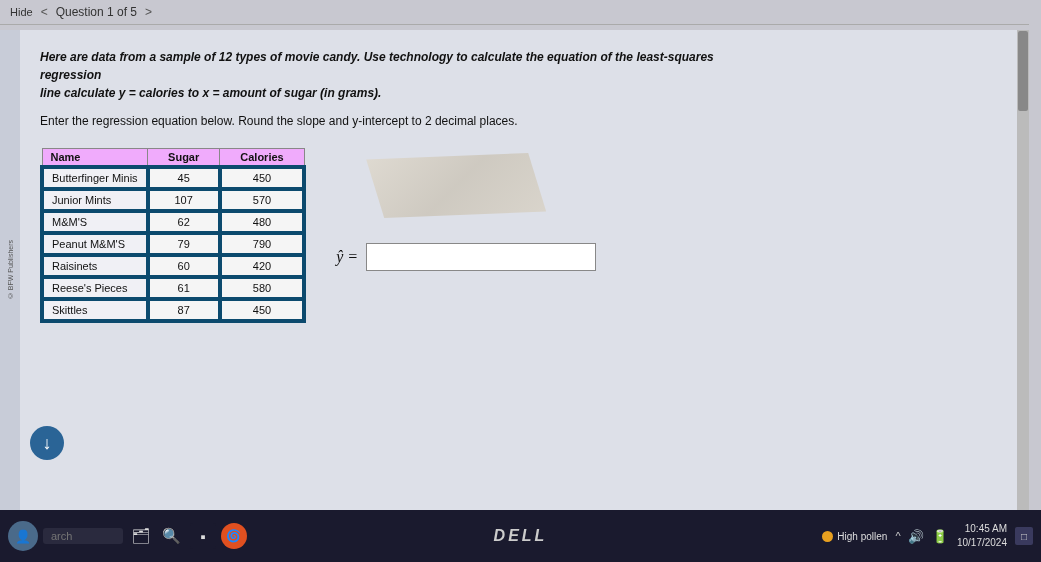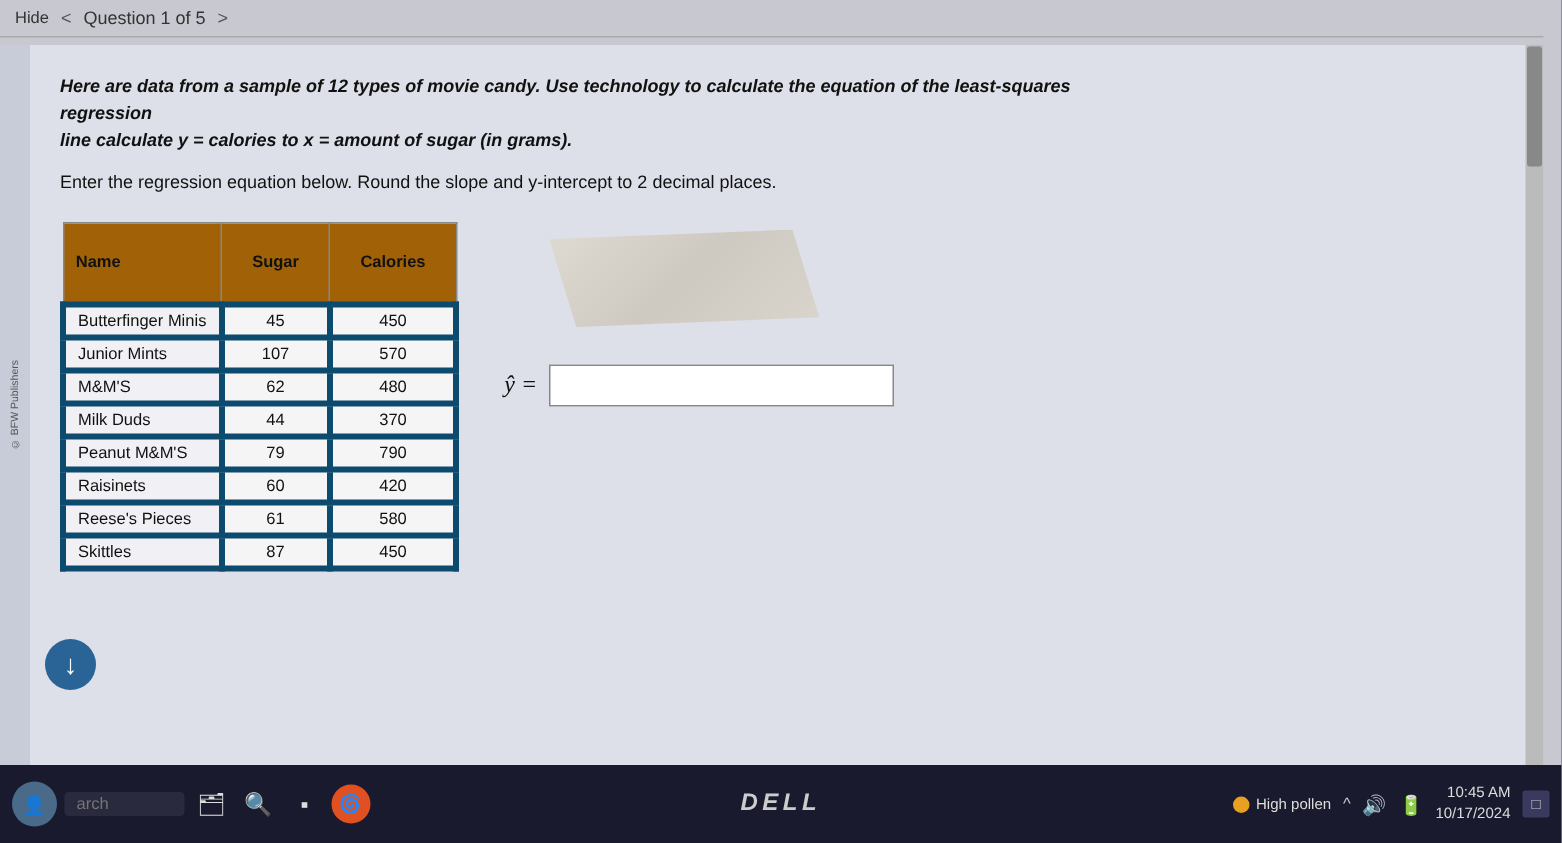--- a/index.html
+++ b/index.html
@@ -23,23 +23,23 @@
     }
 
     
     .data-table {
       border-collapse: collapse;
       font-size: 11px;
       margin-top: 5px;
     }
 
     .data-table th {
-      background: #a16207;
+      background: #f0abfc;
       border: 1px solid #888;
-      padding: 20px 20px;
+      padding: 2px 20px;
       text-align: center;
       font-weight: bold;
       color: #111;
     }
 
     .data-table th:first-child {
       text-align: left;
       padding-left: 8px;
     }
 
@@ -118,25 +118,20 @@
       <td>Junior Mints</td>
       <td>107</td>
       <td>570</td>
     </tr>
                 <tr>
       <td>M&amp;M'S</td>
       <td>62</td>
       <td>480</td>
     </tr>
                 <tr>
-      <td>Milk Duds</td>
-      <td>44</td>
-      <td>370</td>
-    </tr>
-                <tr>
       <td>Peanut M&amp;M'S</td>
       <td>79</td>
       <td>790</td>
     </tr>
                 <tr>
       <td>Raisinets</td>
       <td>60</td>
       <td>420</td>
     </tr>
                 <tr>

